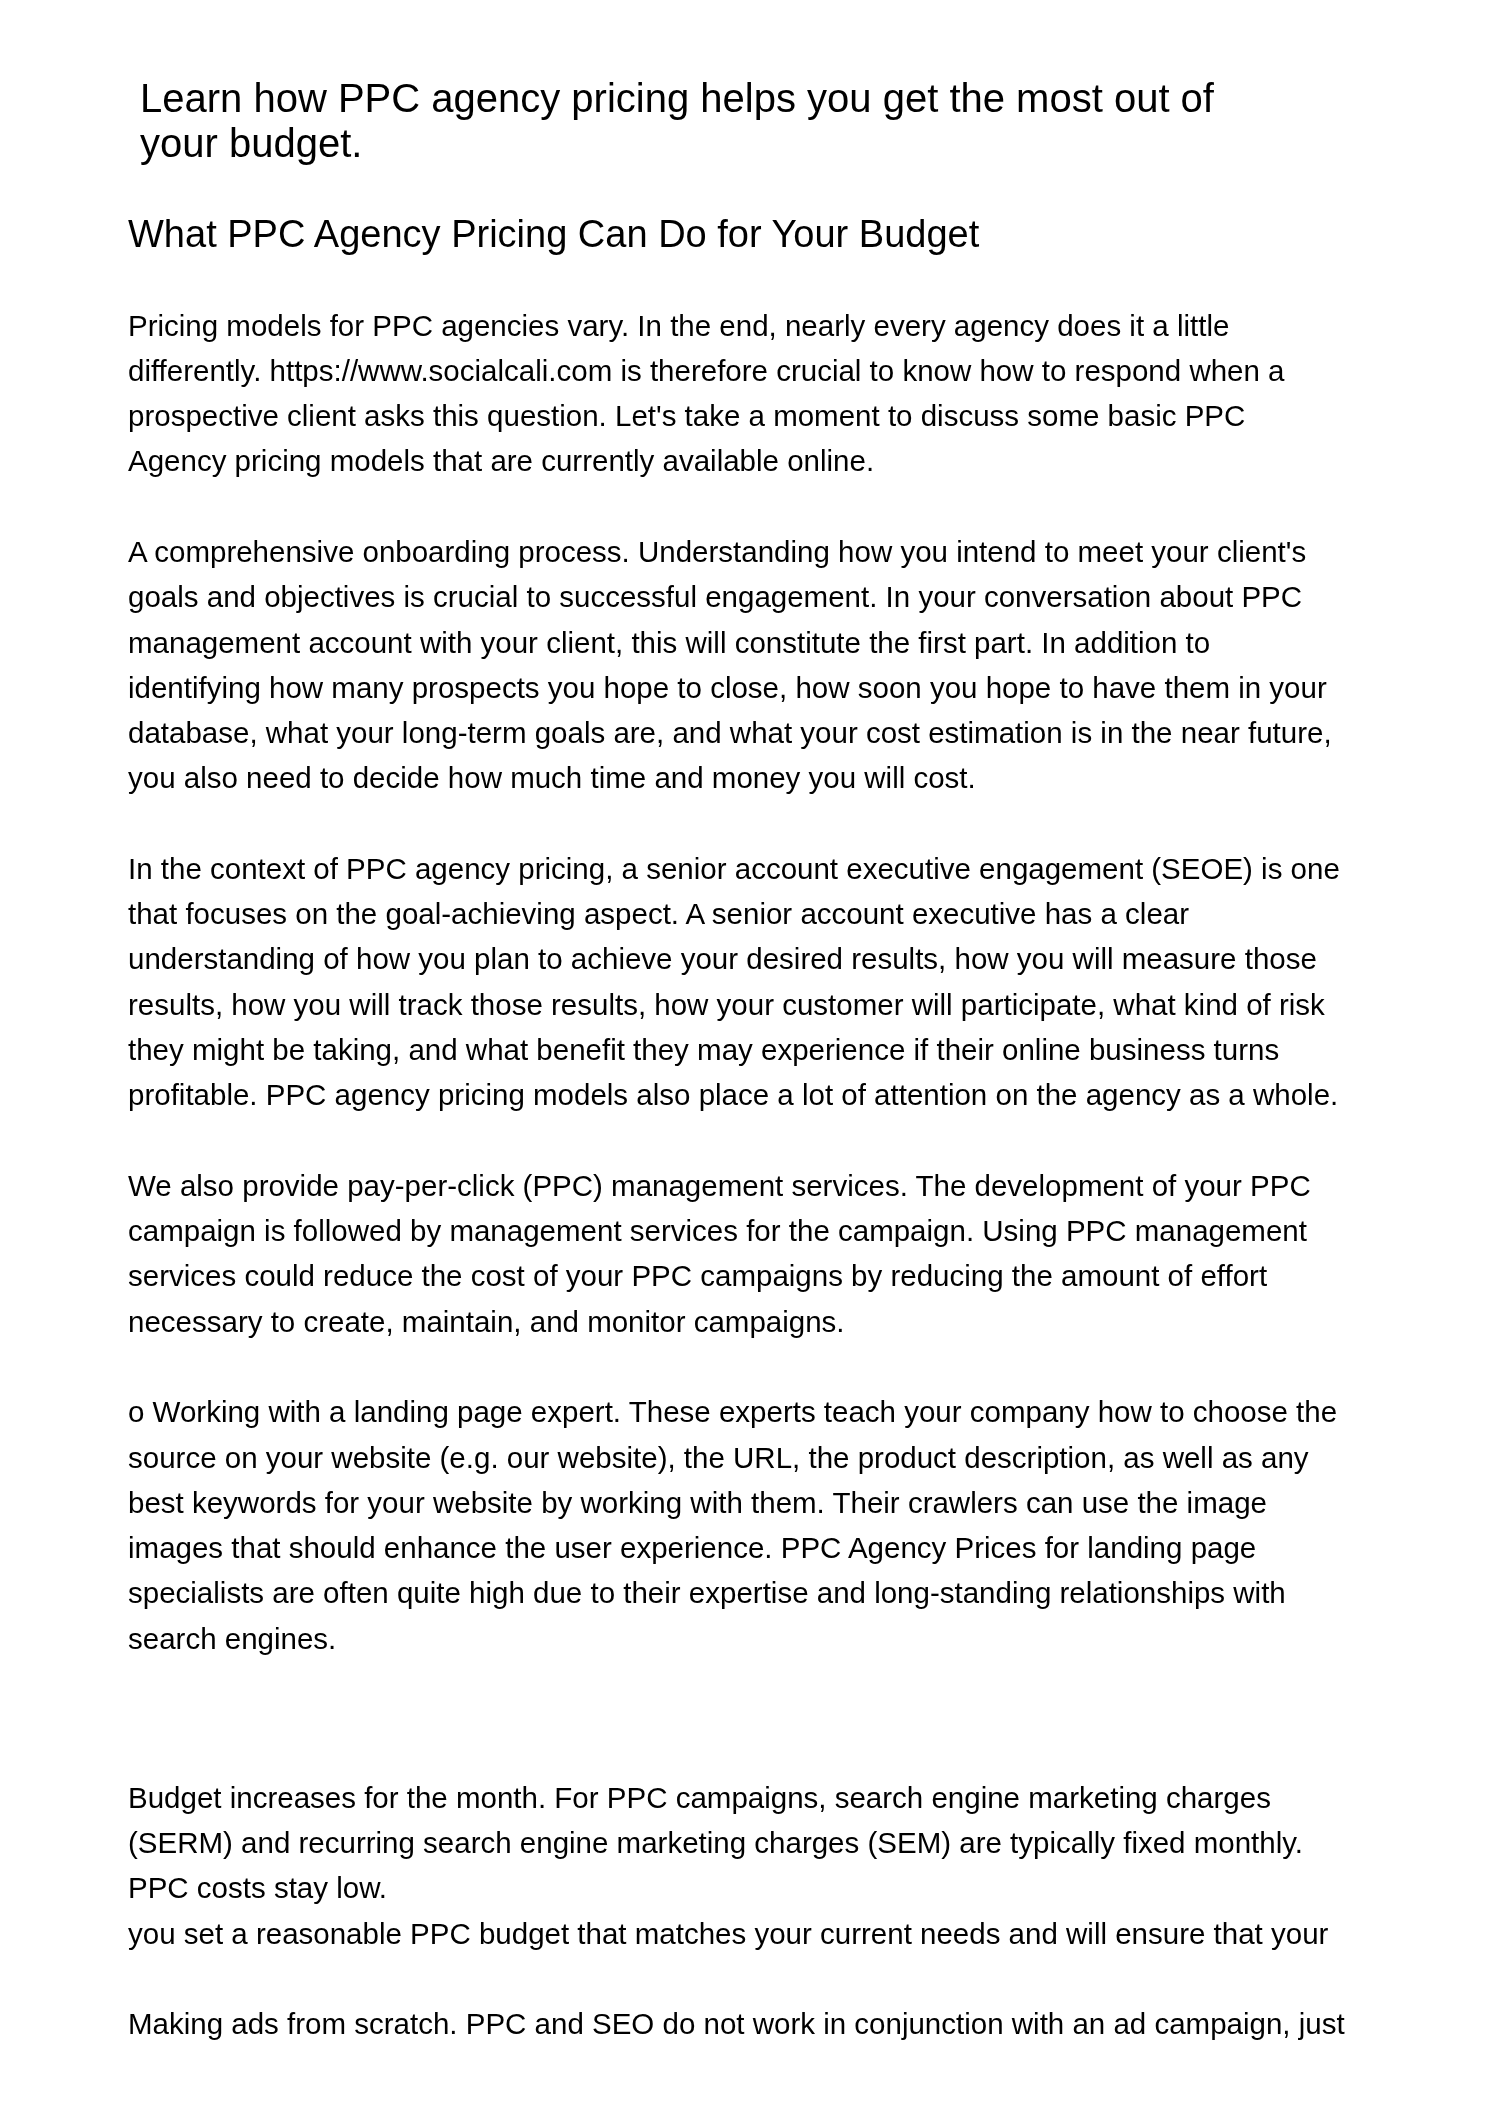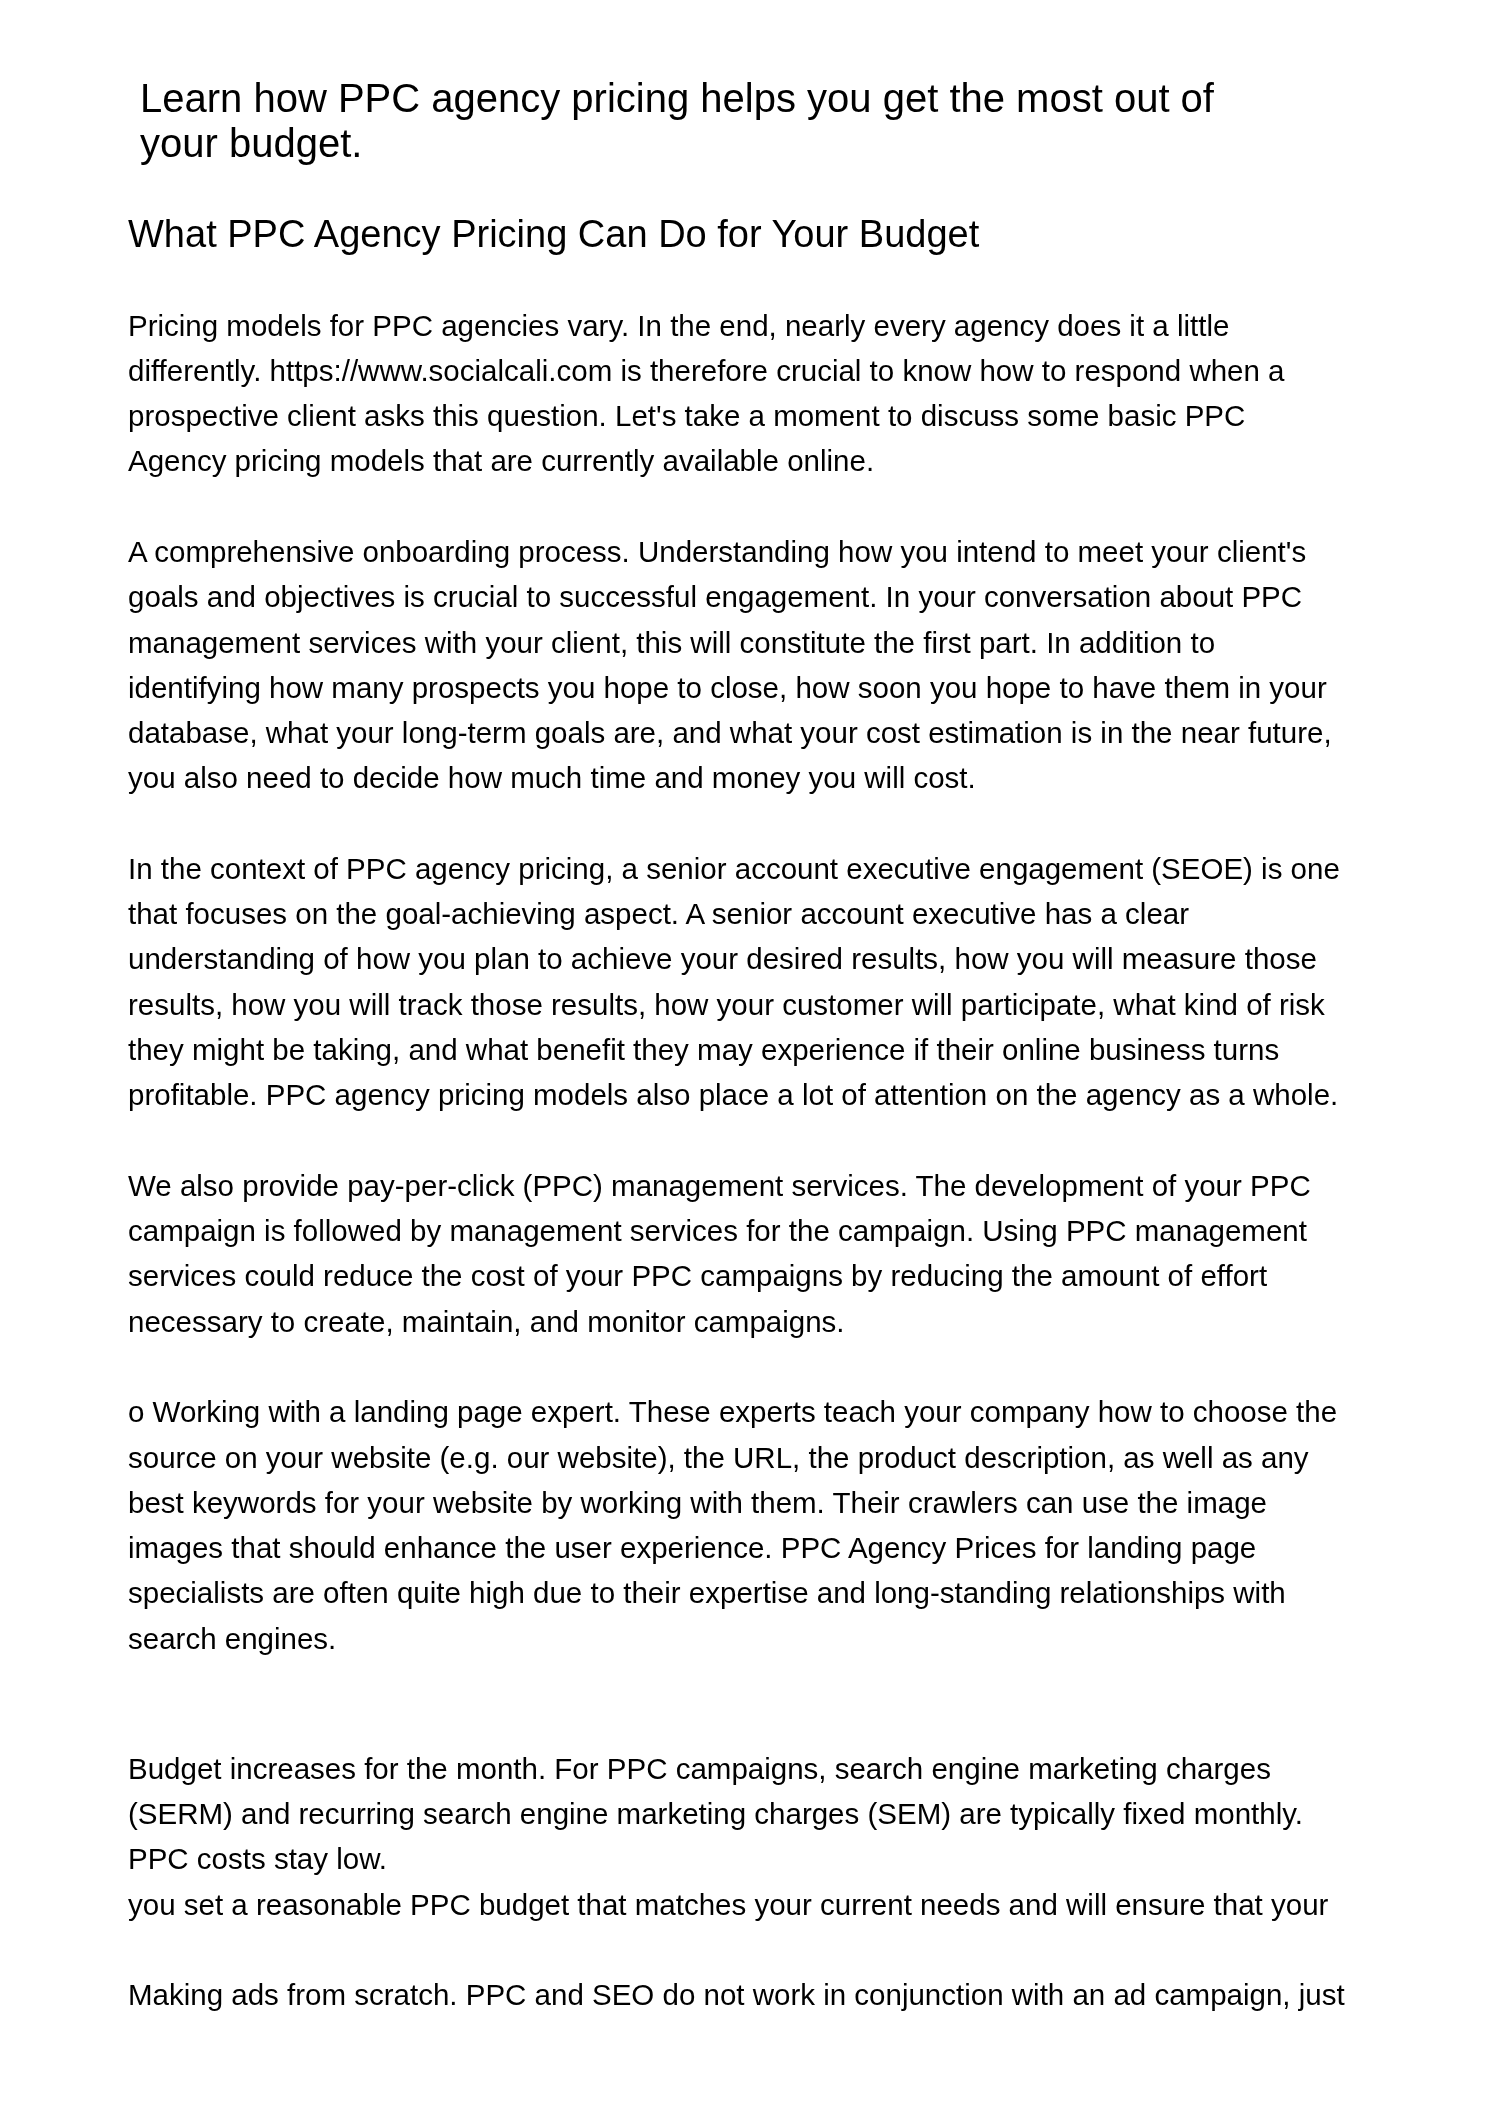--- a/index.html
+++ b/index.html
@@ -34,21 +34,21 @@
     .title .line { display: block; }
     .body-text {
       position: absolute;
       left: 0;
       top: 212px;
       font-size: 29.5px;
       line-height: 45.28px;
       white-space: nowrap;
     }
     .para { margin: 0 0 45.28px 0; }
-    .para.extra-gap { margin-bottom: 85px; }
+    .para.extra-gap { margin-bottom: 114px; }
     .para .line { display: block; }
     .subtitle { margin: 0 0 45.28px 0; font-weight: normal; font-size: 38px; }
   </style>
 </head>
 <body>
 
 <div class="page">
 
   <h1 class="title">
     <span class="line">Learn how PPC agency pricing helps you get the most out of</span>
@@ -62,21 +62,21 @@
     <p class="para">
       <span class="line">Pricing models for PPC agencies vary. In the end, nearly every agency does it a little</span>
       <span class="line">differently. https://www.socialcali.com is therefore crucial to know how to respond when a</span>
       <span class="line">prospective client asks this question. Let's take a moment to discuss some basic PPC</span>
       <span class="line">Agency pricing models that are currently available online.</span>
     </p>
 
     <p class="para">
       <span class="line">A comprehensive onboarding process. Understanding how you intend to meet your client's</span>
       <span class="line">goals and objectives is crucial to successful engagement. In your conversation about PPC</span>
-      <span class="line">management services with your client, this will constitute the first part. In addition to</span>
+      <span class="line">management account with your client, this will constitute the first part. In addition to</span>
       <span class="line">identifying how many prospects you hope to close, how soon you hope to have them in your</span>
       <span class="line">database, what your long-term goals are, and what your cost estimation is in the near future,</span>
       <span class="line">you also need to decide how much time and money you will cost.</span>
     </p>
 
     <p class="para">
       <span class="line">In the context of PPC agency pricing, a senior account executive engagement (SEOE) is one</span>
       <span class="line">that focuses on the goal-achieving aspect. A senior account executive has a clear</span>
       <span class="line">understanding of how you plan to achieve your desired results, how you will measure those</span>
       <span class="line">results, how you will track those results, how your customer will participate, what kind of risk</span>

